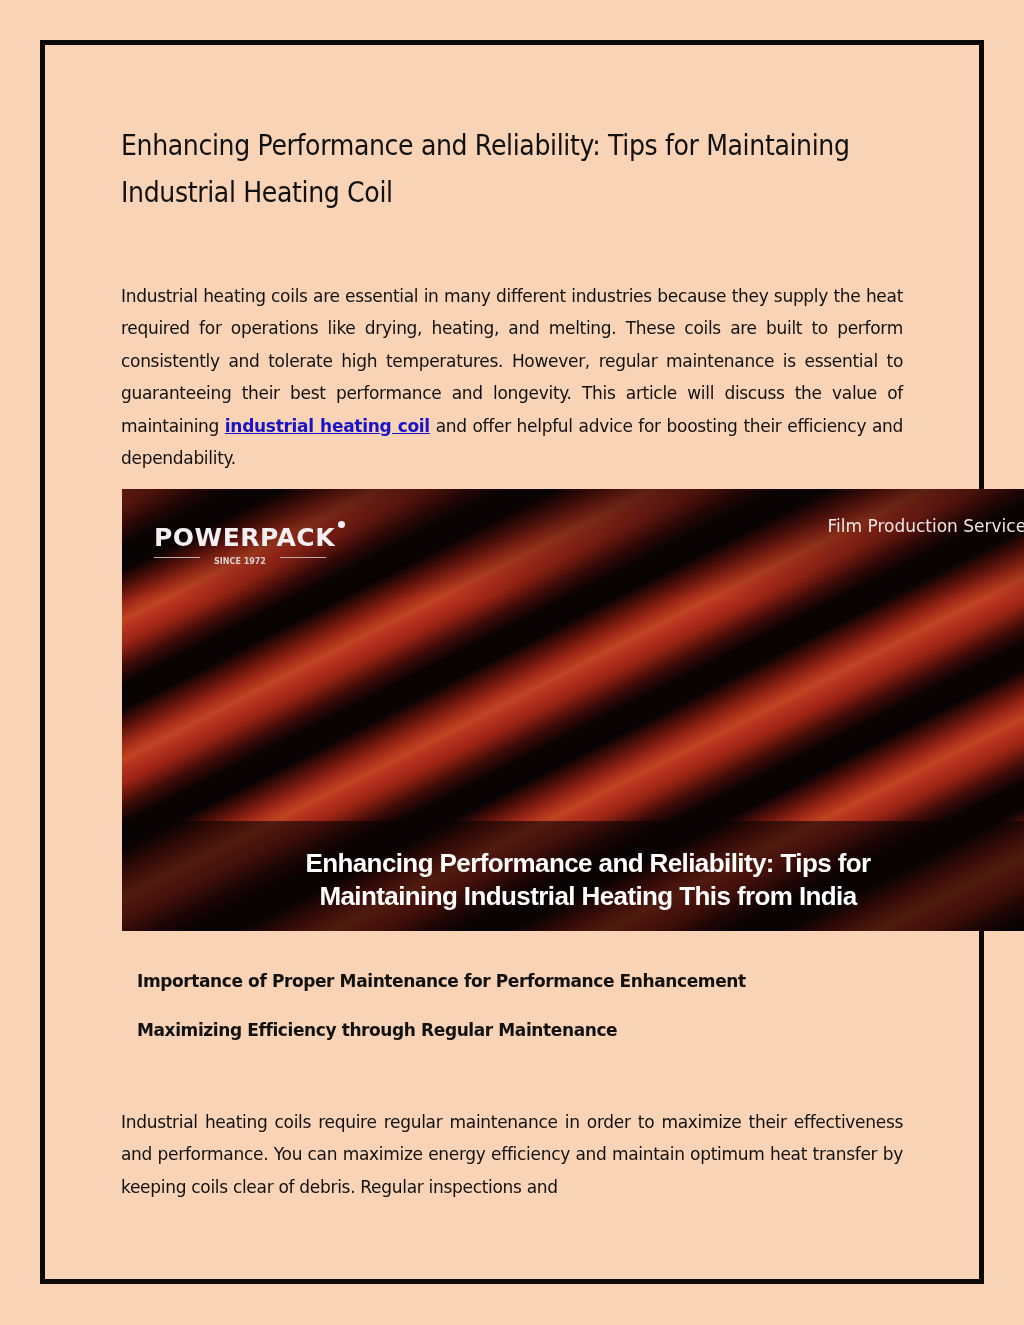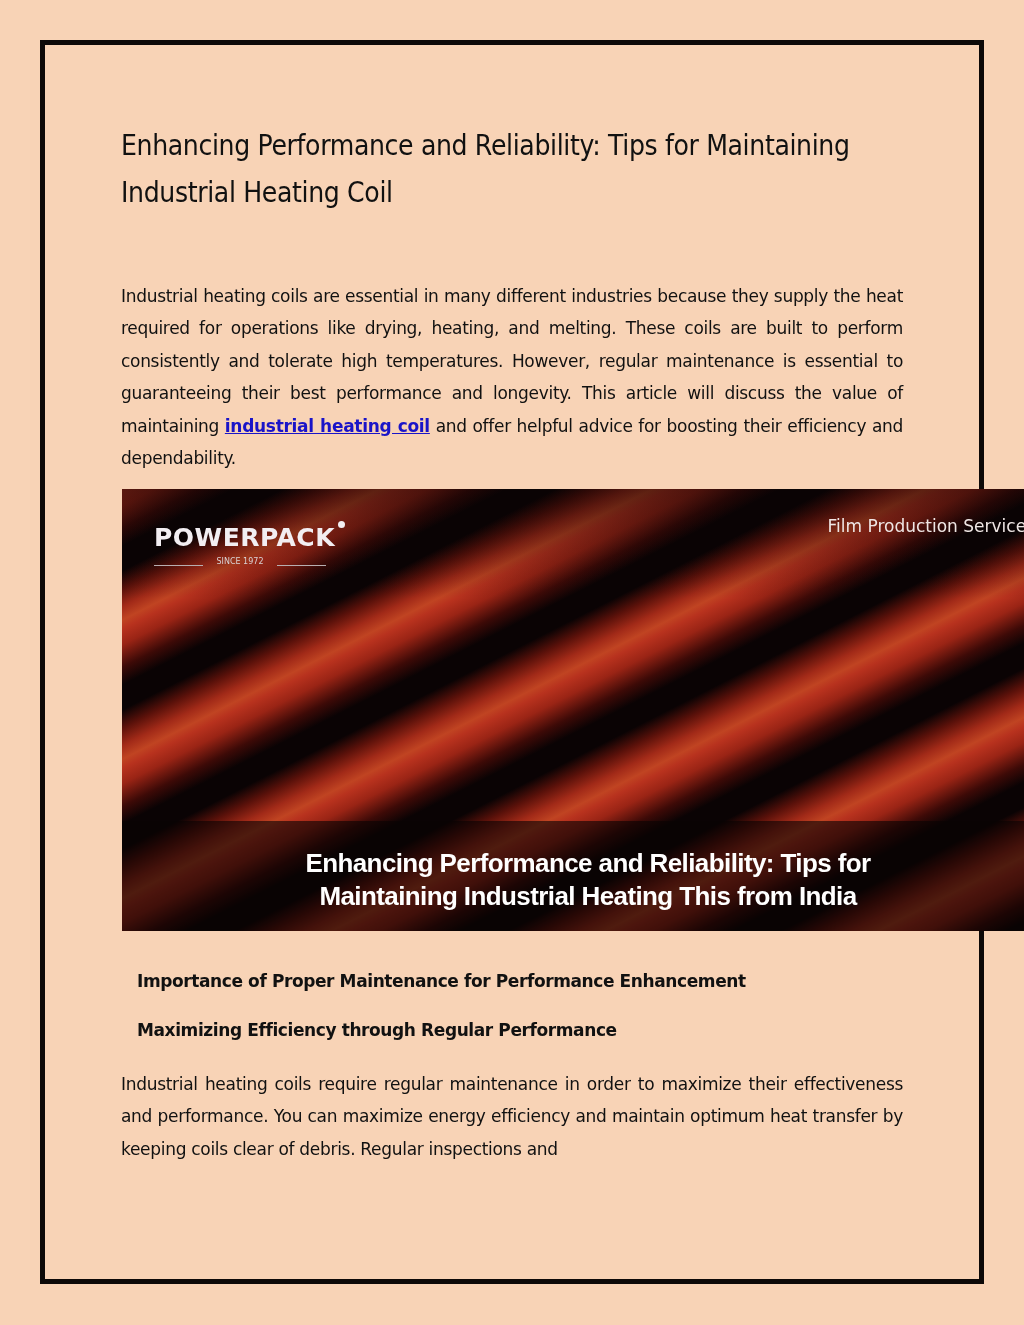--- a/index.html
+++ b/index.html
@@ -34,21 +34,21 @@
     position: absolute;
     left: 121px;
     width: 782px;
     font-size: 17px;
     line-height: 32.4px;
     text-align: justify;
     margin: 0;
     letter-spacing: -0.3px;
   }
   .para.p1 { top: 280px; }
-  .para.p2 { top: 1068px; }
+  .para.p2 { top: 1106px; }
   .para a {
     color: #1a14c8;
     font-weight: bold;
     margin-top: 44px;
   }
   .heading {
     position: absolute;
     left: 121px;
     font-size: 17px;
     font-weight: bold;
@@ -87,22 +87,22 @@
     letter-spacing: 0.5px;
   }
   .hero .logo .reg {
     position: absolute; right: -10px; top: -2px;
     width: 7px; height: 7px; border-radius: 50%;
     background: #f2eef2;
   }
   .hero .since {
     position: absolute; left: 32px; top: 68px;
     width: 172px;
-    display: flex; align-items: flex-end; gap: 14px;
-    color: #d9d2d4; font-size: 8px;
+    display: flex; align-items: flex-start; gap: 14px;
+    color: #d9d2d4; font-size: 8px; font-weight: bold;
   }
   .hero .since .line { flex: 1; height: 1px; background: #b8aeb0; }
   .hero .tagline {
     position: absolute; right: 19px; top: 27px;
     color: #efe6e4;
     font-size: 17px;
   }
   .hero .caption {
     position: absolute; left: 0; bottom: 18px; width: 100%;
     text-align: center;
@@ -136,15 +136,15 @@
     <span class="line"></span>
   </div>
   <div class="tagline">Film Production Services</div>
   <div class="caption">
     <div>Enhancing Performance and Reliability: Tips for</div>
     <div>Maintaining Industrial Heating This from India</div>
   </div>
 </div>
 
 <h2 class="heading h1">Importance of Proper Maintenance for Performance Enhancement</h2>
-<h3 class="heading h2">Maximizing Efficiency through Regular Performance</h3>
+<h3 class="heading h2">Maximizing Efficiency through Regular Maintenance</h3>
 
 <p class="para p2">Industrial heating coils require regular maintenance in order to maximize their effectiveness and performance. You can maximize energy efficiency and maintain optimum heat transfer by keeping coils clear of debris. Regular inspections and</p>
 
 </body></html>

